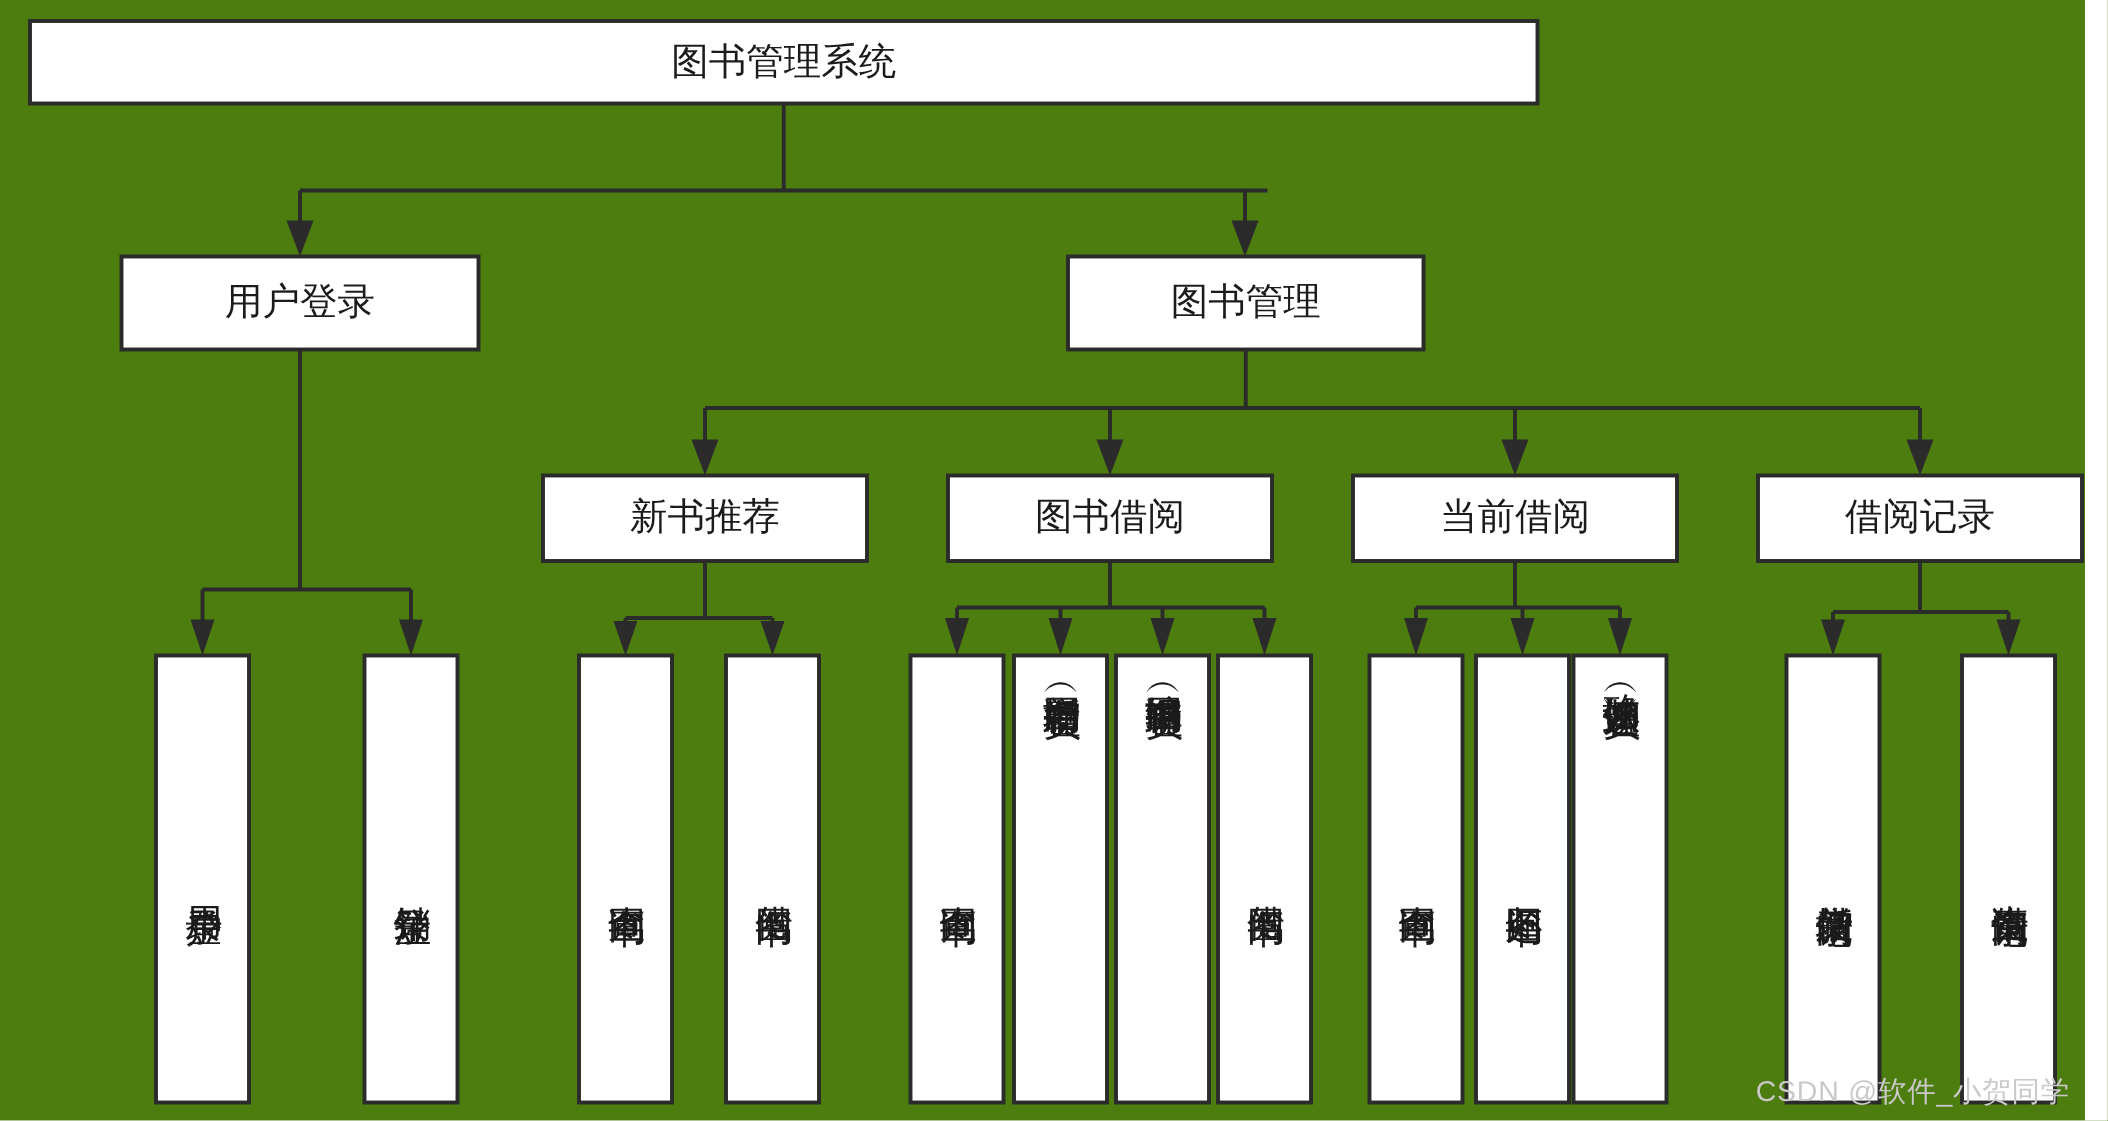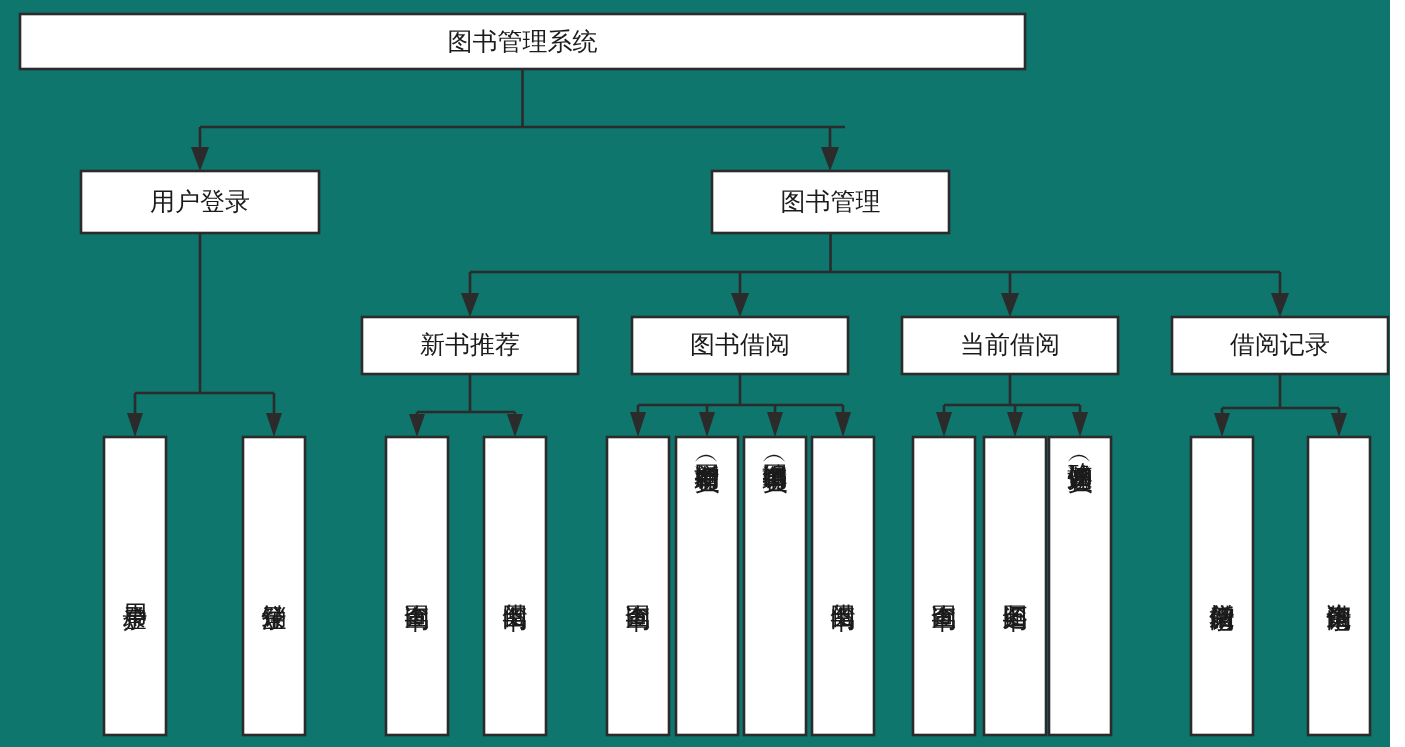--- a/index.html
+++ b/index.html
@@ -7,21 +7,21 @@
     padding: 0;
     background: #ffffff;
   }
   body {
     font-family: "Liberation Sans", "DejaVu Sans", sans-serif;
   }
   #diagram-root {
     position: relative;
     width: 1390px;
     height: 747px;
-    background: #0f766e;
+    background: #4d7c0f;
     overflow: hidden;
   }
   svg#flow {
     position: absolute;
     left: 0;
     top: 0;
     width: 1405px;
     height: 747px;
     display: block;
   }
@@ -242,14 +242,15 @@
   <div class="leaf-label-box" style="left:1049px; top:443px; width:62px; height:292px;">
     <span class="leaf-text">确认归还（管理员）</span>
   </div>
   <div class="leaf-label-box center-v" style="left:1191px; top:437px; width:62px; height:298px;">
     <span class="leaf-text">新增借阅记录</span>
   </div>
   <div class="leaf-label-box center-v" style="left:1308px; top:437px; width:62px; height:298px;">
     <span class="leaf-text">查询借阅记录</span>
   </div>
 
+  <div class="watermark">CSDN @软件_小贺同学</div>
 
 </div>
 
 </body></html>

